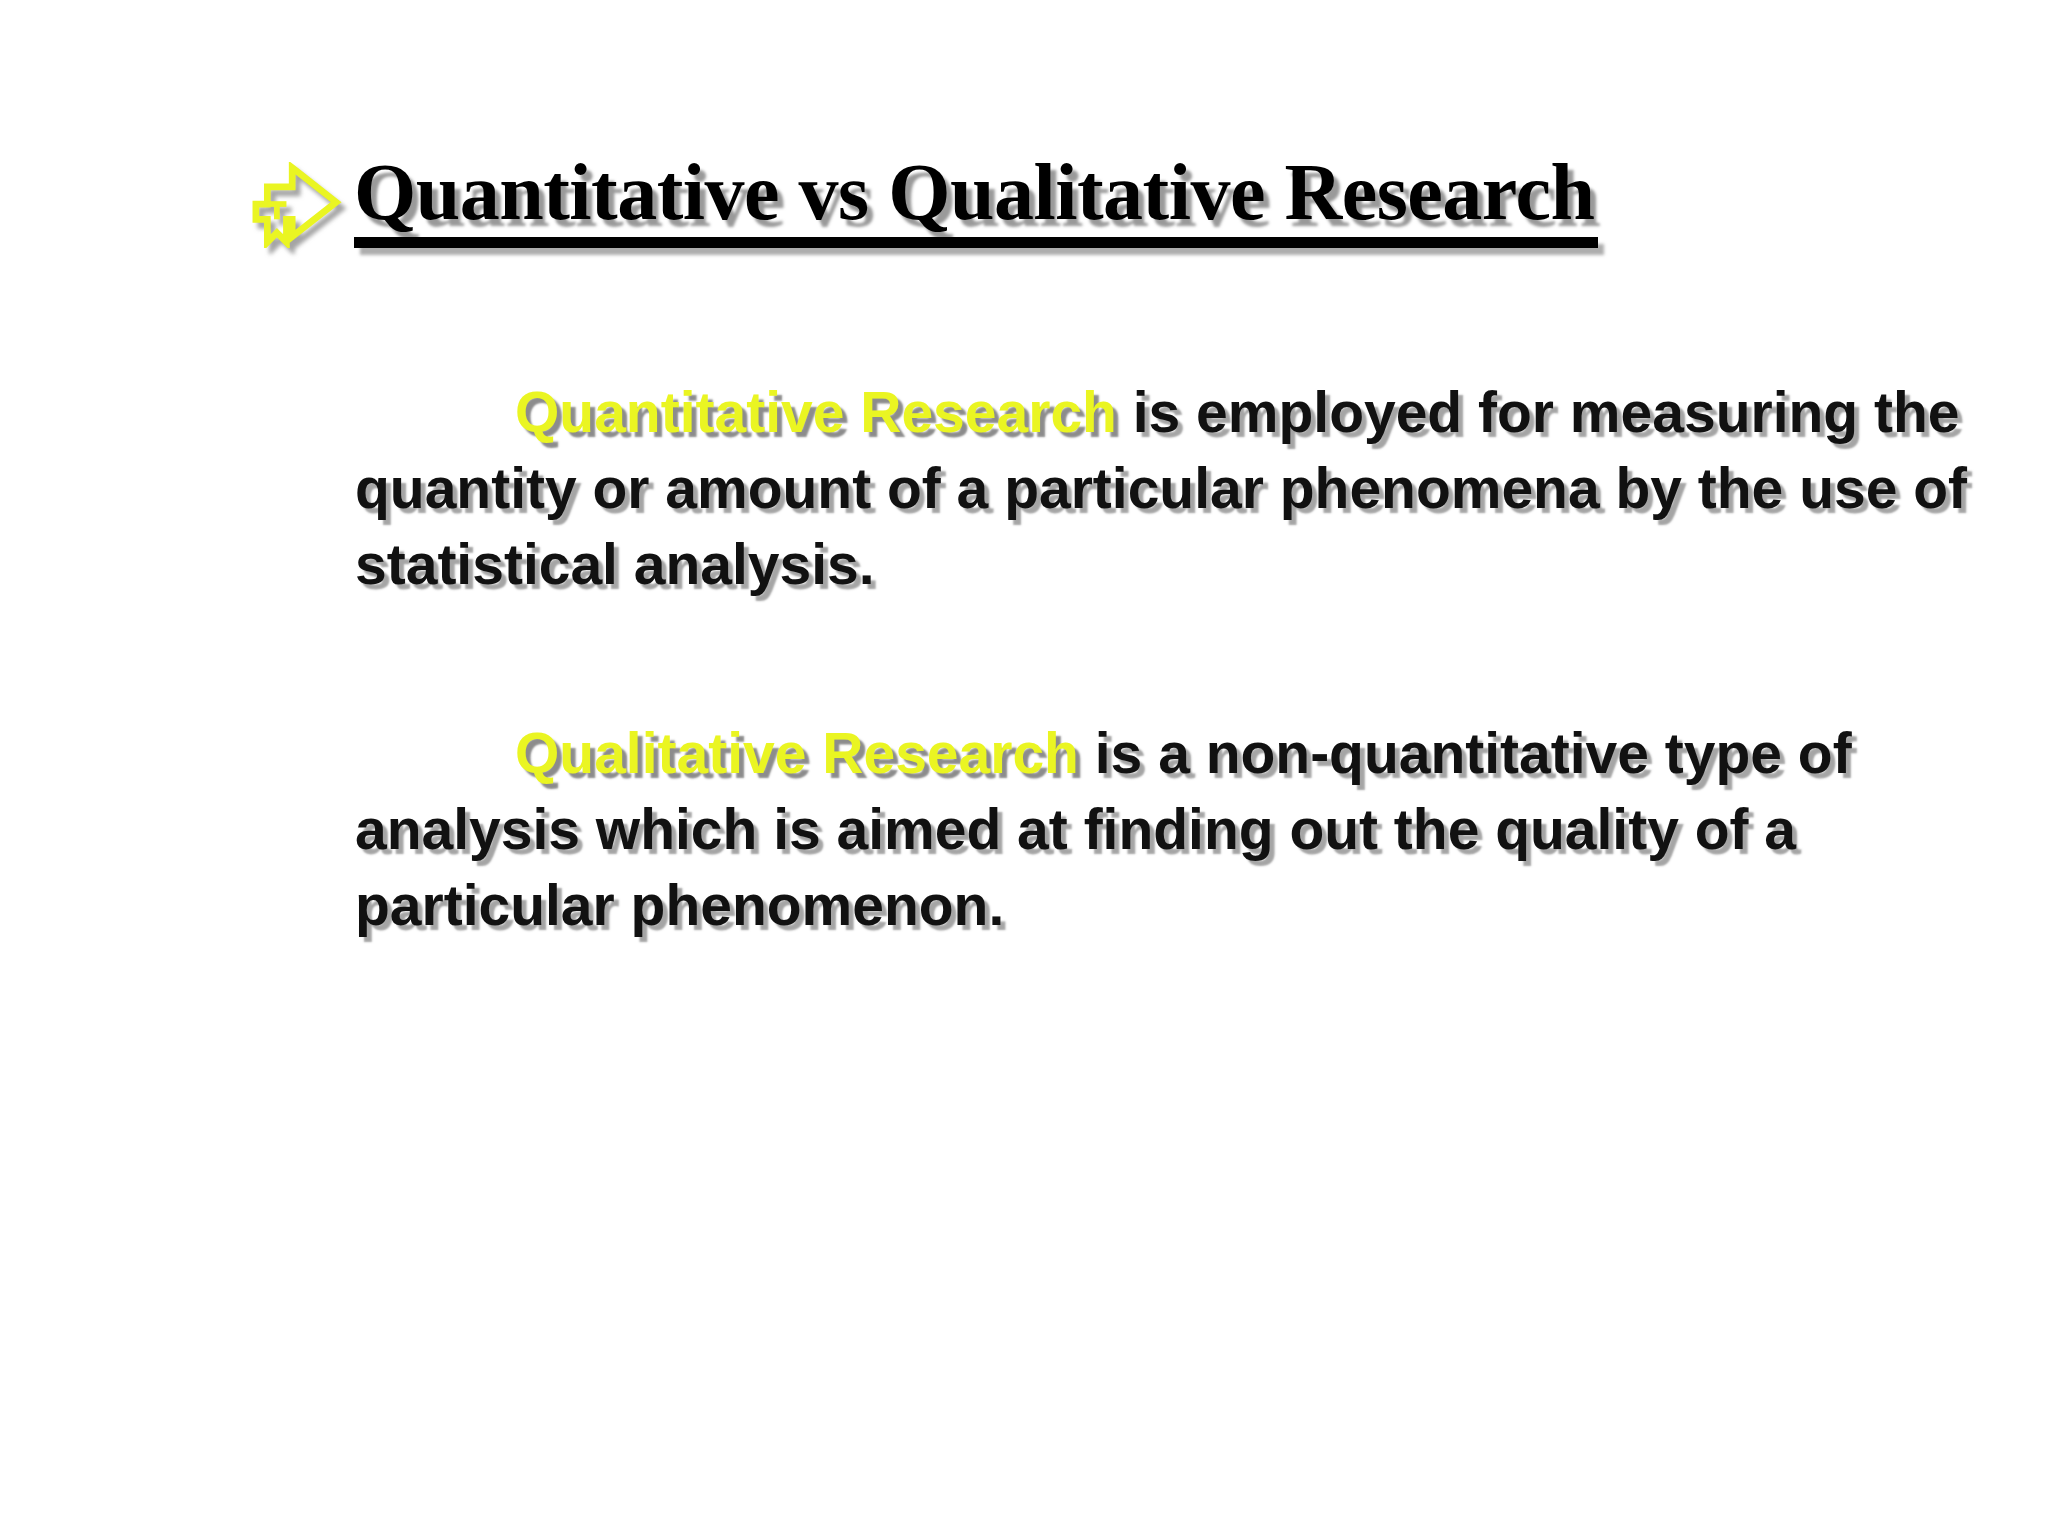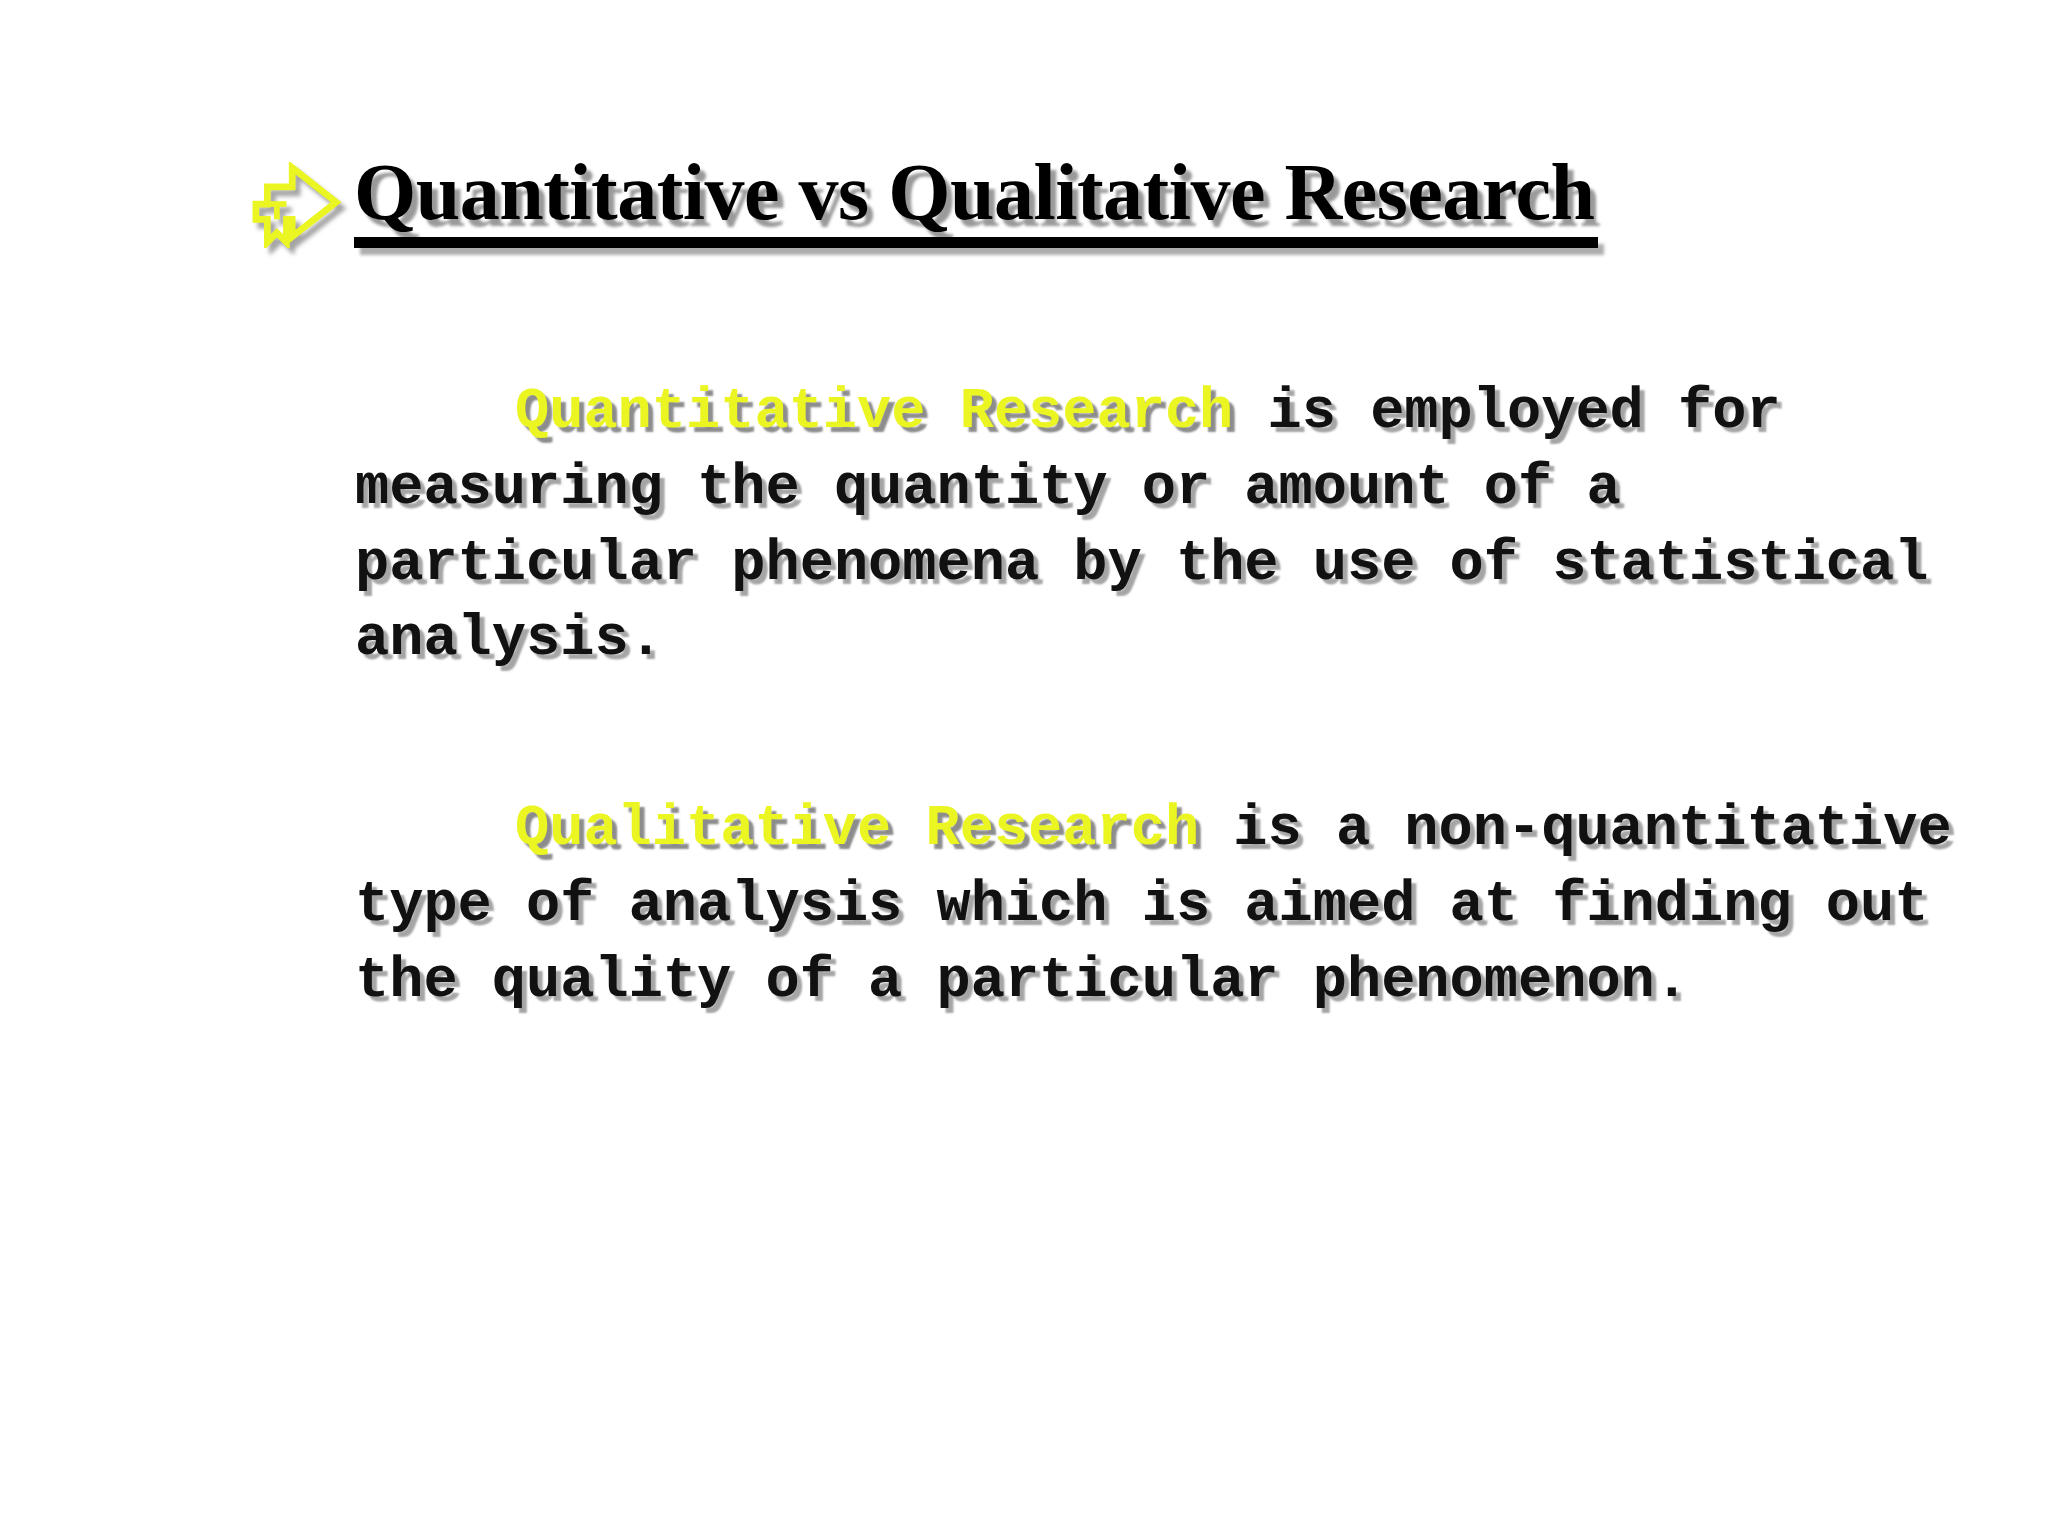--- a/index.html
+++ b/index.html
@@ -67,21 +67,21 @@
 
   
   .body-block {
     position: absolute;
     left: 355px;
     top: 375px;
     width: 1640px;
   }
 
   .para {
-    font-family: Liberation Mono, monospace;
+    font-family: Liberation Sans, sans-serif;
     font-weight: bold;
     font-size: 57px;
     line-height: 1.33;
     color: #111111;
     text-indent: 160px;
     text-shadow: 5px 5px 2px rgba(135,135,135,0.75);
     margin: 0;
   }
 
   .para + .para {

